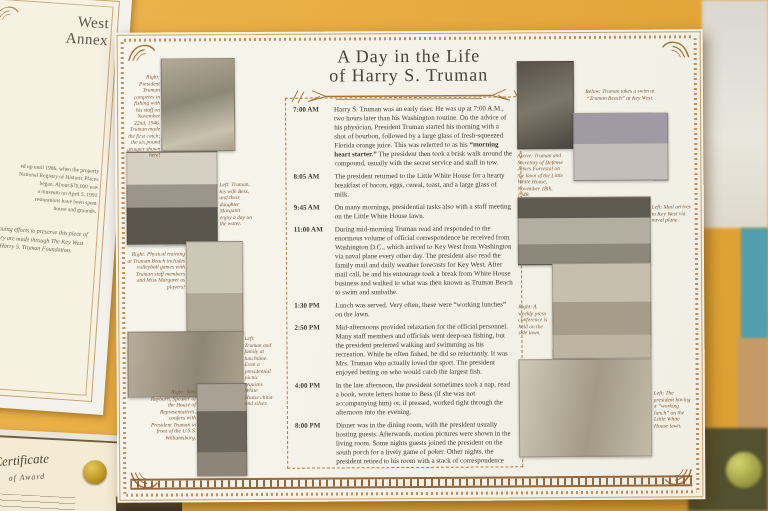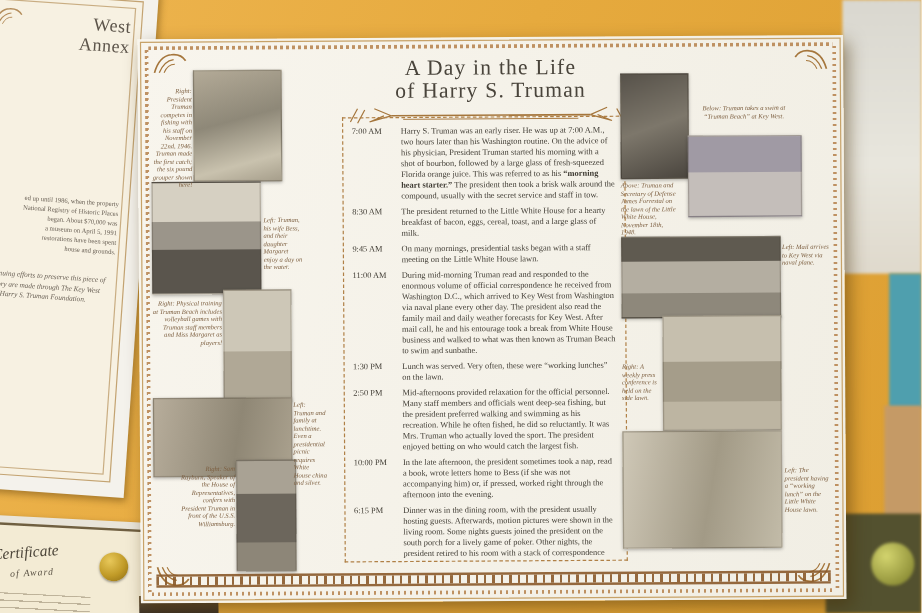--- a/index.html
+++ b/index.html
@@ -63,21 +63,21 @@
 
   .poster-title{position:absolute;left:0;right:0;top:16px;text-align:center;color:#49443b;}
   .poster-title .l1{font-size:18px;line-height:19px;letter-spacing:1px;}
   .poster-title .l2{font-size:18px;line-height:19px;letter-spacing:1px;}
   .title-flourish{position:absolute;left:50%;top:56px;transform:translateX(-50%);}
 
   
   .tbox{position:absolute;left:170px;top:66px;width:236px;height:371px;
         border:1px dashed #b08046;padding:7px 8px 4px 7px;overflow:hidden;}
   .t-row{display:grid;grid-template-columns:35px 1fr;column-gap:6px;margin-bottom:4px;}
-  .t-time{font-size:7px;line-height:9px;color:#3f3b33;white-space:nowrap;}
+  .t-time{font-size:7px;line-height:9px;color:#3f3b33;white-space:nowrap;font-weight:bold;}
   .t-text{font-size:7px;line-height:9px;color:#3f3b33;text-align:left;}
   .t-text b{font-weight:bold;}
 
   
   .greek{position:absolute;left:13px;right:13px;top:446px;height:11px;
      border-top:2px solid #8a5a2b;border-bottom:2px solid #8a5a2b;
      background:repeating-linear-gradient(90deg,#8a5a2b 0 2px,transparent 2px 7px);opacity:.9;}
 
   
   .photo{position:absolute;box-shadow:0 1px 3px rgba(0,0,0,.3);border:1px solid rgba(60,50,40,.25);}
@@ -213,45 +213,45 @@
         <path d="M242 14 L236 3 M236 15 L230 4" stroke="#a5763c" stroke-width="1"></path>
       </svg>
     </div>
 
     <div class="tbox">
       <div class="t-row">
         <span class="t-time">7:00 AM</span>
         <span class="t-text"><span>Harry S. Truman was an early riser. He was up at 7:00 A.M., two hours later than his Washington routine. On the advice of his physician, President Truman started his morning with a shot of bourbon, followed by a large glass of fresh-squeezed Florida orange juice. This was referred to as his </span><b>“morning heart starter.”</b><span> The president then took a brisk walk around the compound, usually with the secret service and staff in tow.</span></span>
       </div>
       <div class="t-row">
-        <span class="t-time">8:30 AM</span>
+        <span class="t-time">8:05 AM</span>
         <span class="t-text"><span>The president returned to the Little White House for a hearty breakfast of bacon, eggs, cereal, toast, and a large glass of milk.</span></span>
       </div>
       <div class="t-row">
         <span class="t-time">9:45 AM</span>
-        <span class="t-text"><span>On many mornings, presidential tasks began with a staff meeting on the Little White House lawn.</span></span>
+        <span class="t-text"><span>On many mornings, presidential tasks also with a staff meeting on the Little White House lawn.</span></span>
       </div>
       <div class="t-row">
         <span class="t-time">11:00 AM</span>
         <span class="t-text"><span>During mid-morning Truman read and responded to the enormous volume of official correspondence he received from Washington D.C., which arrived to Key West from Washington via naval plane every other day. The president also read the family mail and daily weather forecasts for Key West. After mail call, he and his entourage took a break from White House business and walked to what was then known as Truman Beach to swim and sunbathe.</span></span>
       </div>
       <div class="t-row">
         <span class="t-time">1:30 PM</span>
         <span class="t-text"><span>Lunch was served. Very often, these were “working lunches” on the lawn.</span></span>
       </div>
       <div class="t-row">
         <span class="t-time">2:50 PM</span>
         <span class="t-text"><span>Mid-afternoons provided relaxation for the official personnel. Many staff members and officials went deep-sea fishing, but the president preferred walking and swimming as his recreation. While he often fished, he did so reluctantly. It was Mrs. Truman who actually loved the sport. The president enjoyed betting on who would catch the largest fish.</span></span>
       </div>
       <div class="t-row">
-        <span class="t-time">10:00 PM</span>
+        <span class="t-time">4:00 PM</span>
         <span class="t-text"><span>In the late afternoon, the president sometimes took a nap, read a book, wrote letters home to Bess (if she was not accompanying him) or, if pressed, worked right through the afternoon into the evening.</span></span>
       </div>
       <div class="t-row">
-        <span class="t-time">6:15 PM</span>
+        <span class="t-time">8:00 PM</span>
         <span class="t-text"><span>Dinner was in the dining room, with the president usually hosting guests. Afterwards, motion pictures were shown in the living room. Some nights guests joined the president on the south porch for a lively game of poker. Other nights, the president retired to his room with a stack of correspondence that he wished to finish before the next day began.</span></span>
       </div>
     </div>
 
     <div class="greek"></div>
 
     <div class="photo ph-fishing"></div>
     <div class="photo ph-sailing"></div>
     <div class="photo ph-volleyball"></div>
     <div class="photo ph-picnic"></div>

